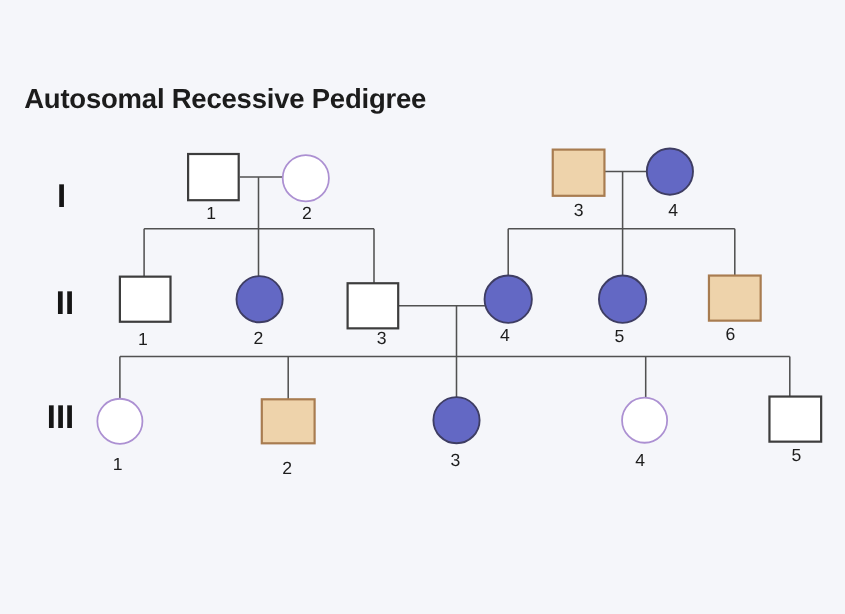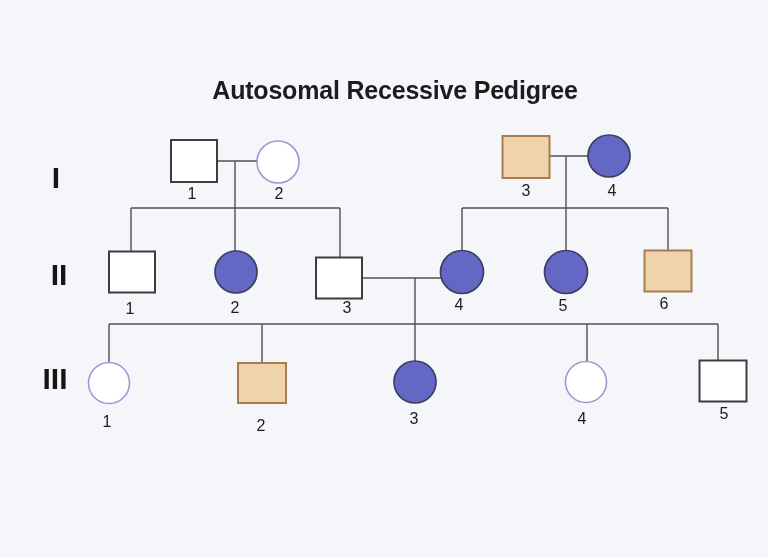--- a/index.html
+++ b/index.html
@@ -17,21 +17,21 @@
     width: 768px;
     height: 558px;
   }
   .chart-title {
     position: absolute;
     top: 61px;
     left: 0;
     width: 768px;
     box-sizing: border-box;
     padding-left: 22px;
-    text-align: center;
+    text-align: left;
     font-size: 25px;
     line-height: 25px;
     font-weight: 700;
     letter-spacing: -0.2px;
     color: #1c1c1c;
   }
   svg#pedigree-svg {
     position: absolute;
     top: 0;
     left: 0;

